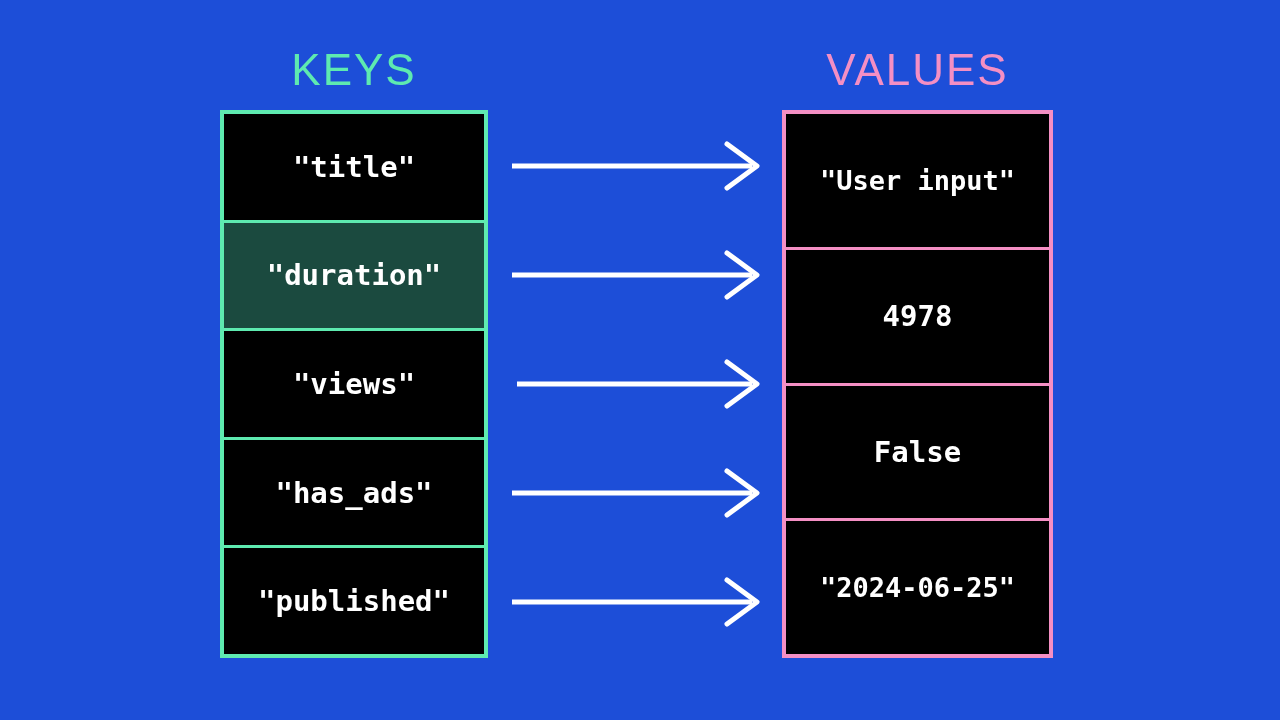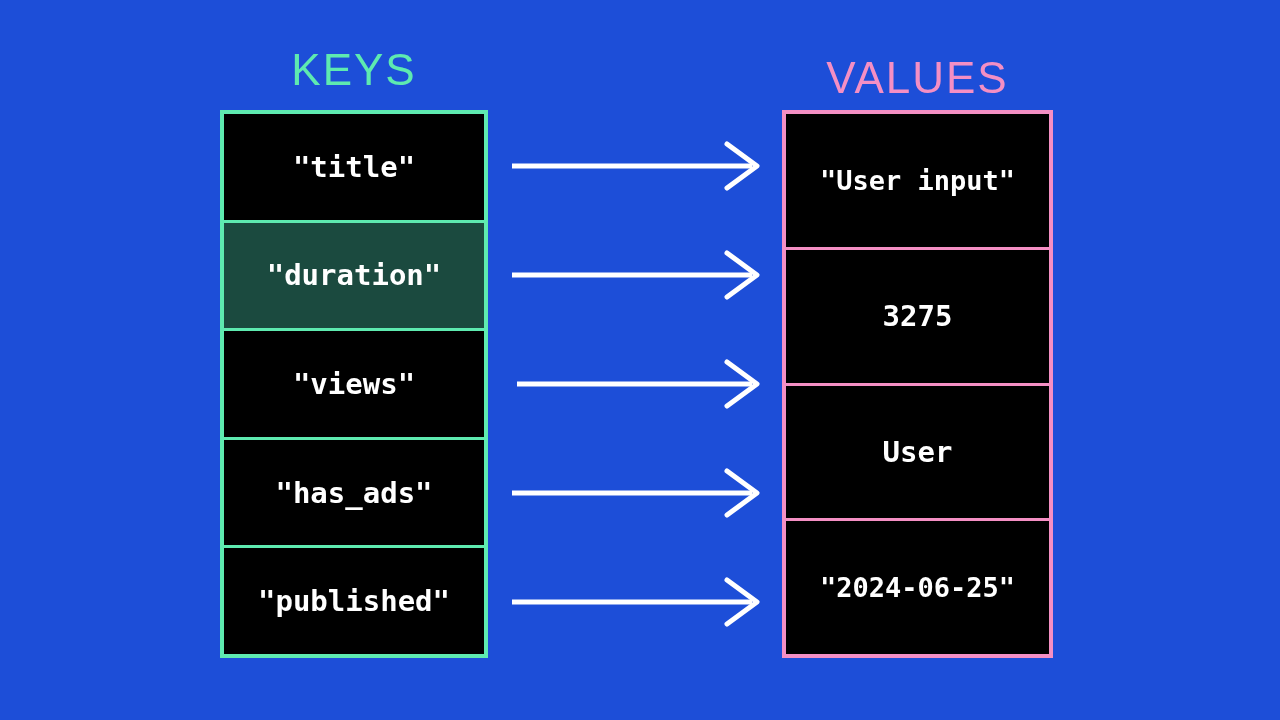--- a/index.html
+++ b/index.html
@@ -35,21 +35,21 @@
     white-space: nowrap;
   }
   #keys-title {
     left: 220px;
     top: 48px;
     width: 268px;
     color: #5eeab0;
   }
   #values-title {
     left: 782px;
-    top: 56px;
+    top: 48px;
     width: 271px;
     color: #f48fc4;
   }
 
   
   .table-box {
     position: absolute;
     top: 110px;
     height: 548px;
     box-sizing: border-box;
@@ -126,24 +126,24 @@
     <div class="cell">
       <span>"published"</span>
     </div>
   </div>
 
   <div class="table-box" id="values-box">
     <div class="cell tight">
       <span>"User input"</span>
     </div>
     <div class="cell">
-      <span>3275</span>
+      <span>4978</span>
     </div>
     <div class="cell">
-      <span>User</span>
+      <span>False</span>
     </div>
     <div class="cell tight">
       <span>"2024-06-25"</span>
     </div>
   </div>
 
   <svg id="arrows" viewBox="0 0 1280 720">
     <g stroke="#ffffff" stroke-width="5" fill="none" stroke-linecap="butt" stroke-linejoin="miter">
       <g>
         <line x1="512" y1="166" x2="752" y2="166"></line>

